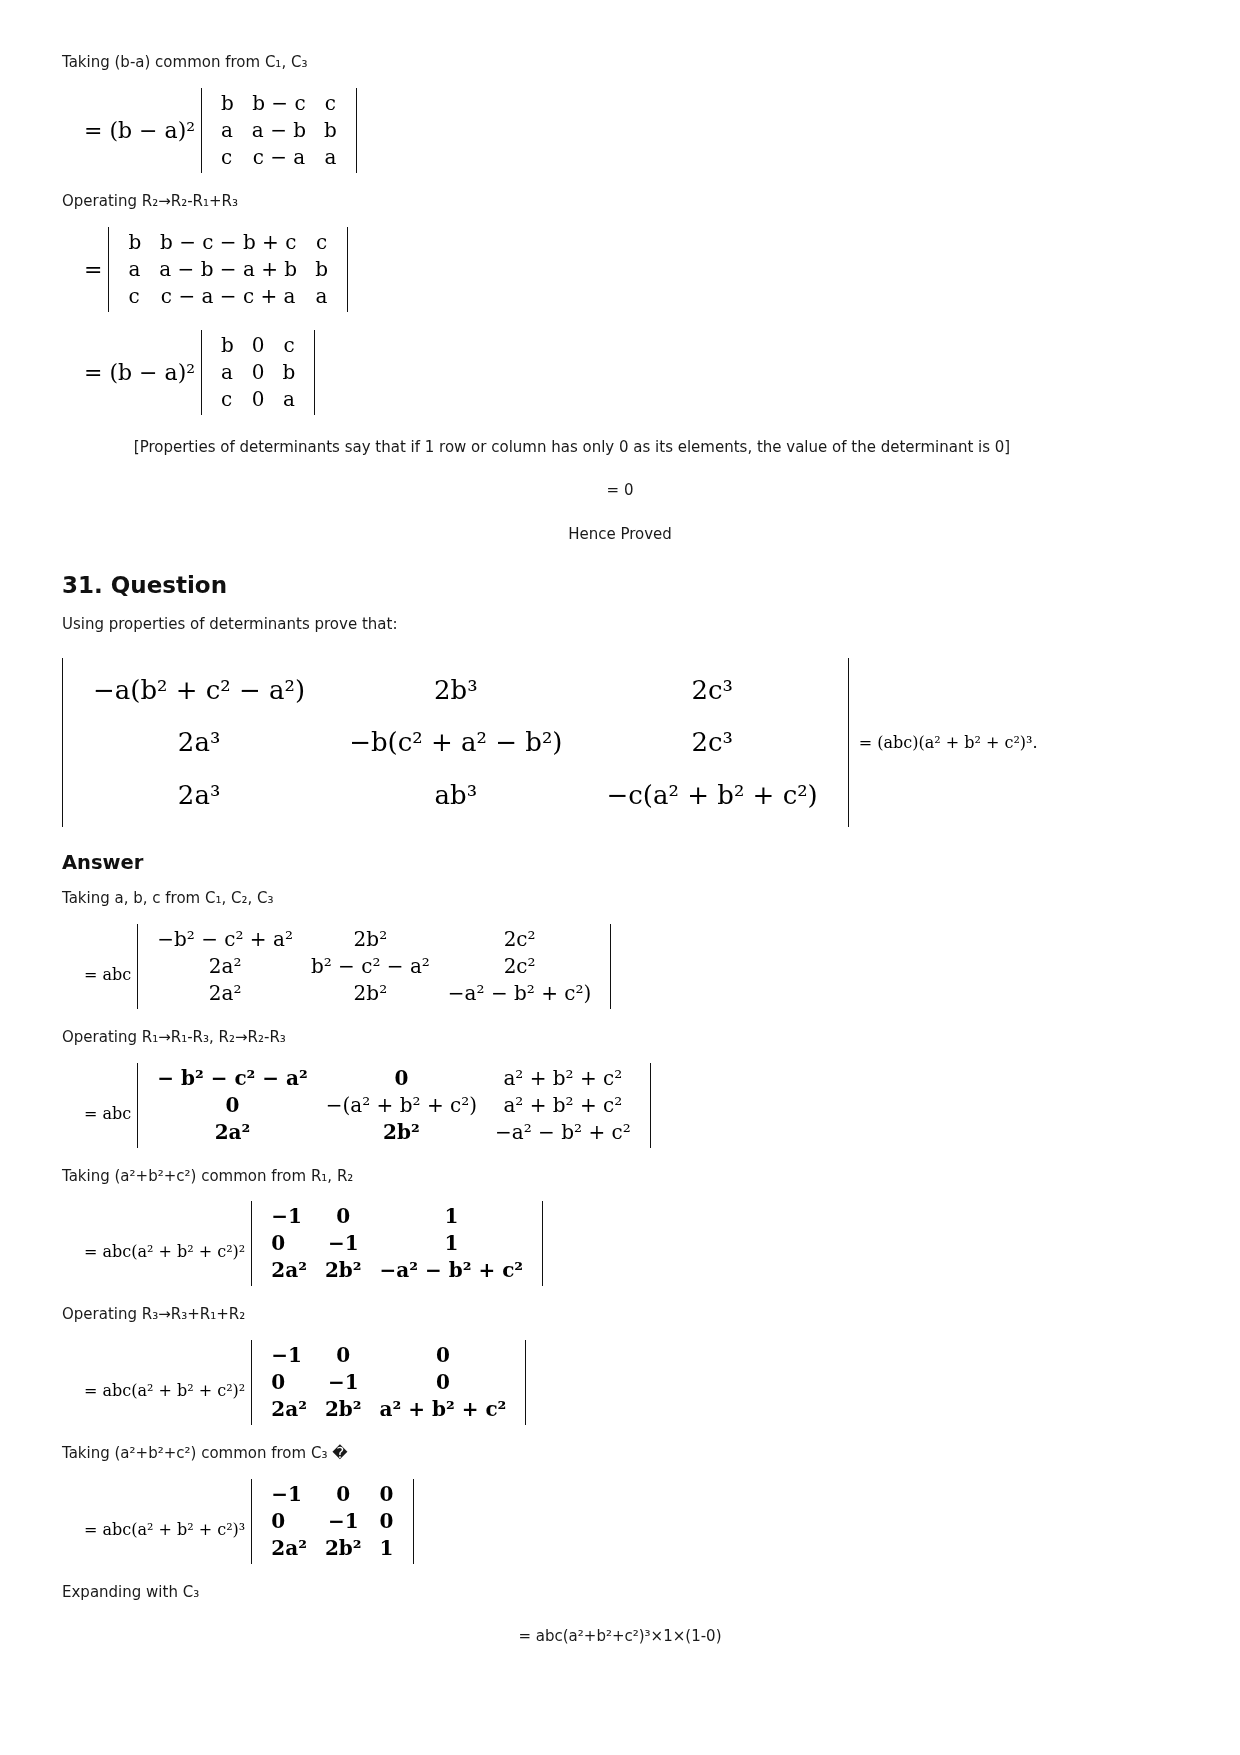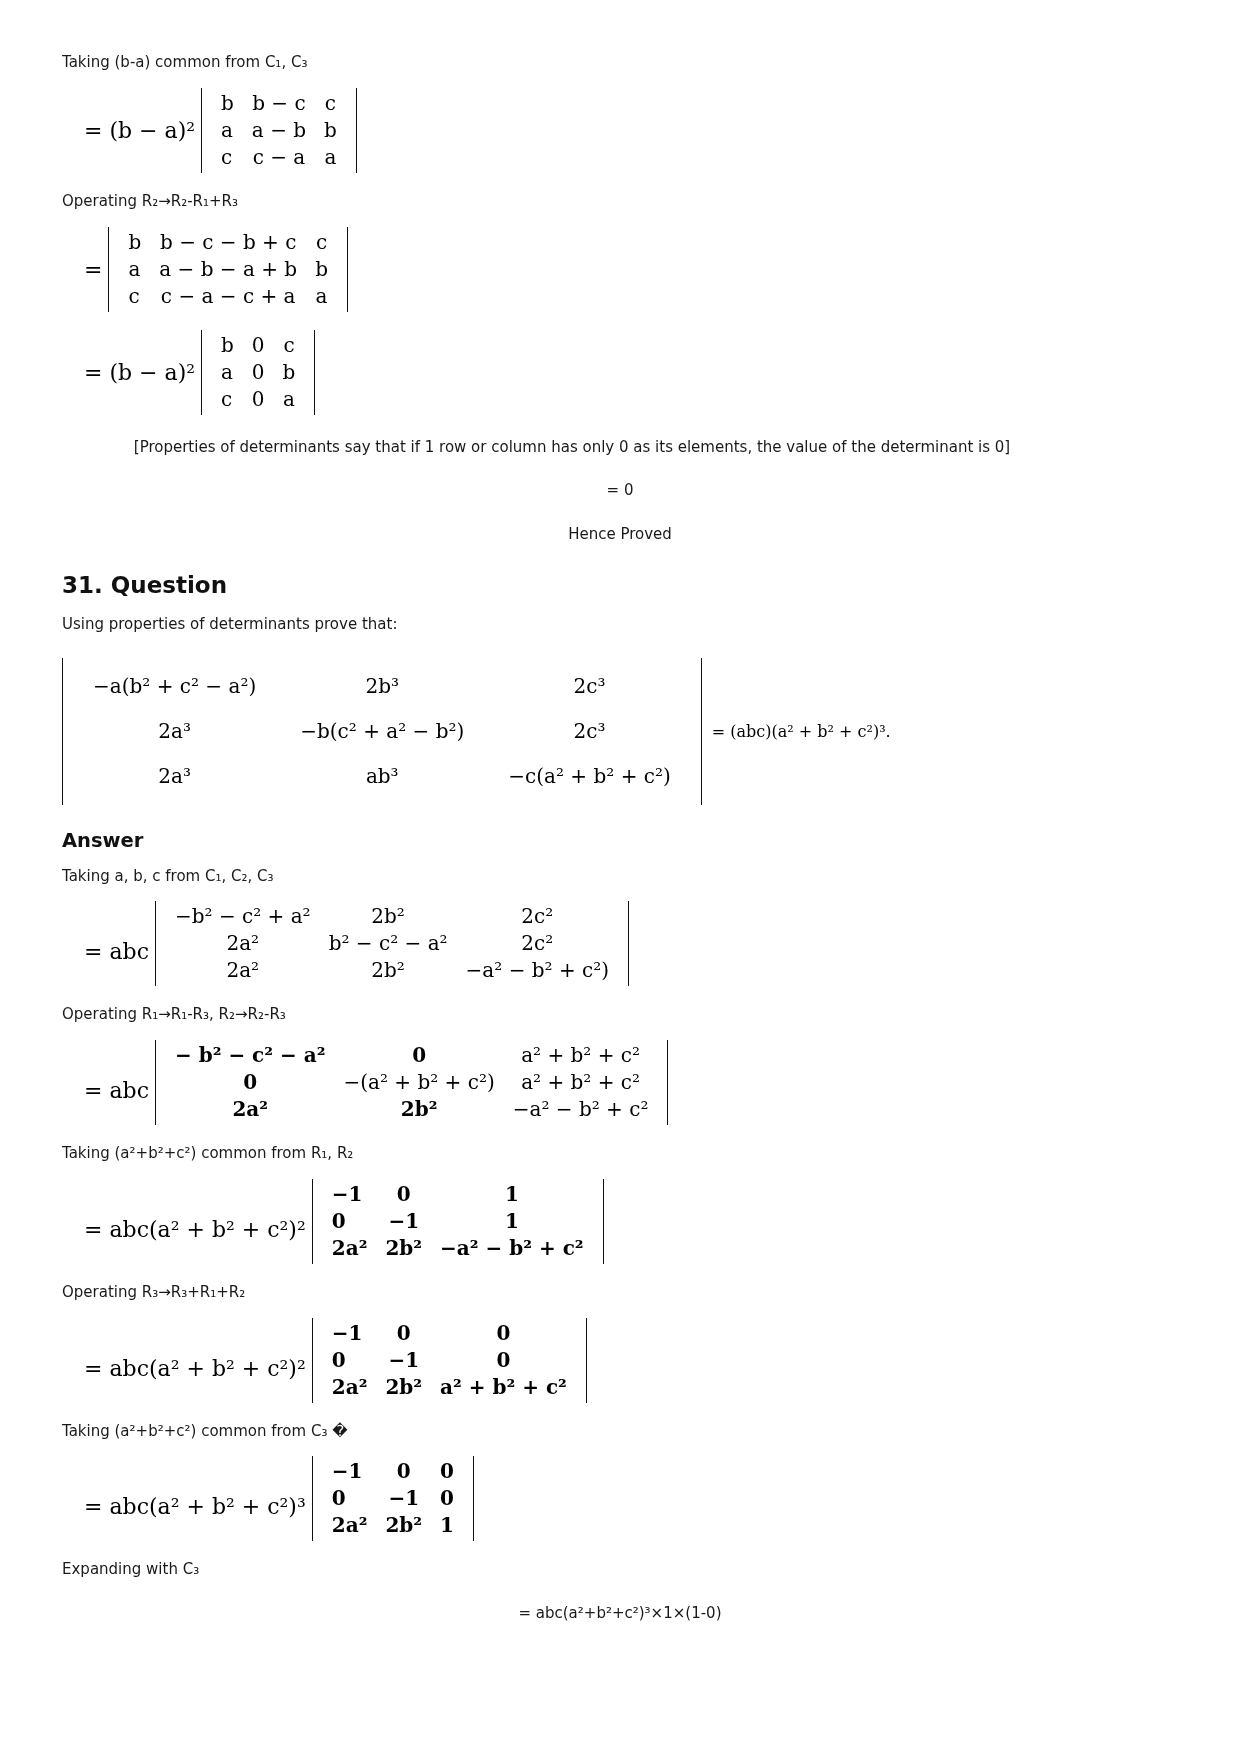--- a/index.html
+++ b/index.html
@@ -43,42 +43,42 @@
     display: flex;
     align-items: center;
     margin: 14px 0 18px 0;
   }
   .lead {
     font-size: 22px;
     font-family: "DejaVu Serif", serif;
     white-space: nowrap;
     padding-right: 6px;
   }
-  .lead-small { font-size: 22px; margin-top: 16px; }
+  .lead-small { font-size: 16px; margin-top: 16px; }
   
   .det {
     display: inline-block;
     position: relative;
     padding: 2px 10px;
     border-left: 1.6px solid #111;
     border-right: 1.6px solid #111;
     font-family: "DejaVu Serif", serif;
   }
   .det table {
     border-collapse: collapse;
   }
   .det td {
     padding: 1px 9px;
     text-align: center;
     white-space: nowrap;
     font-size: 20px;
     line-height: 1.25;
   }
   .det td.lefty { text-align: left; }
-  .det-big td { font-size: 20px; padding: 10px 22px; }
+  .det-big td { font-size: 26px; padding: 10px 22px; }
   .det-tall { padding: 6px 8px; }
   .suffix {
     font-size: 16px;
     font-family: "DejaVu Serif", serif;
     padding-left: 10px;
     white-space: nowrap;
   }
   .indent-1 { margin-left: 22px; }
   .bold { font-weight: bold; }
 </style>

